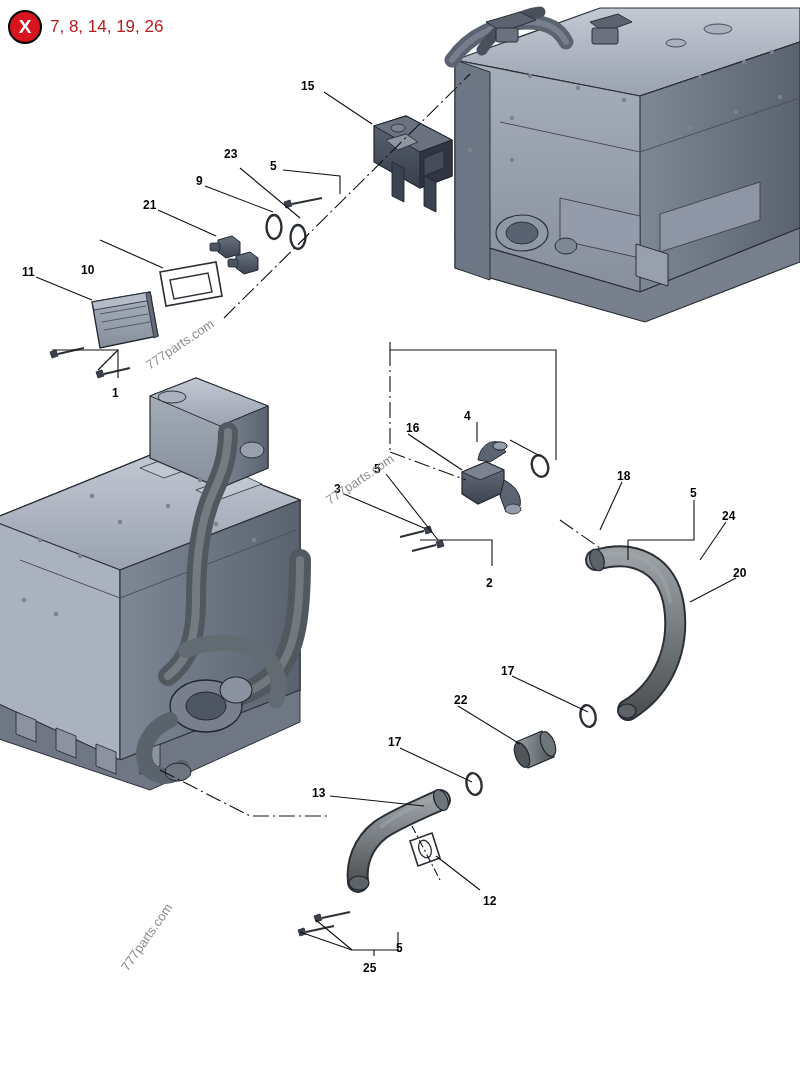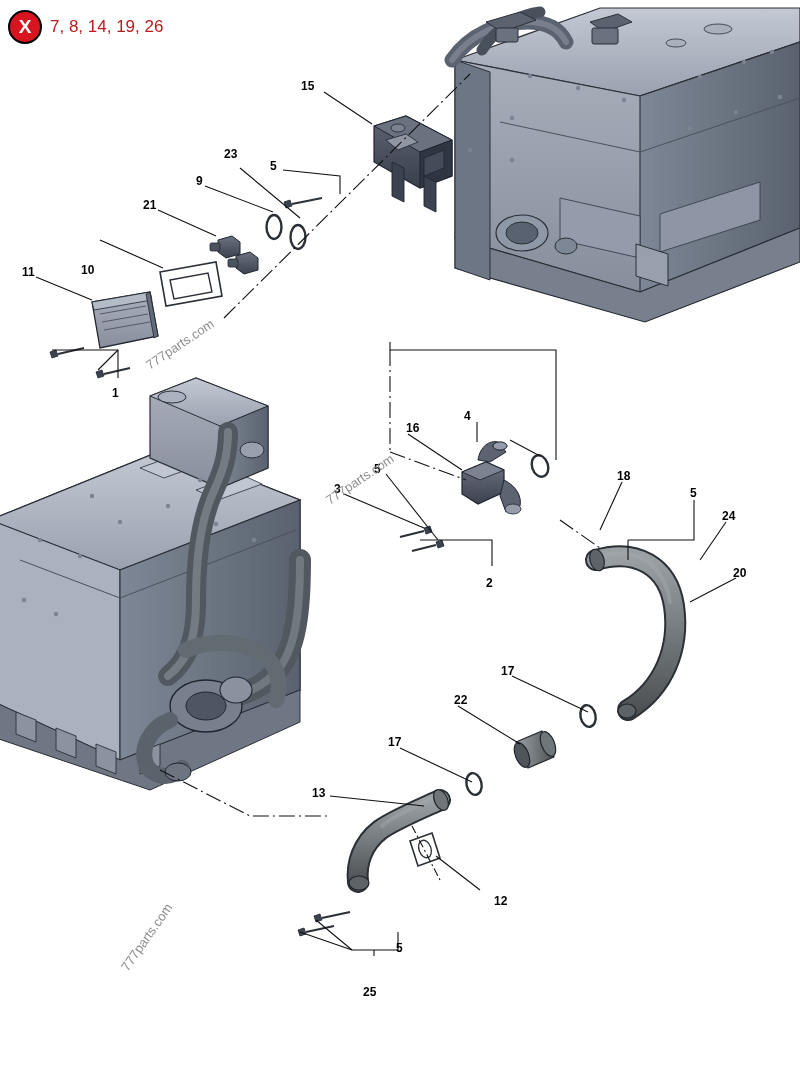--- a/index.html
+++ b/index.html
@@ -420,21 +420,21 @@
   <div class="callout" style="left:334px; top:483px;">3</div>
   <div class="callout" style="left:486px; top:577px;">2</div>
   <div class="callout" style="left:617px; top:470px;">18</div>
   <div class="callout" style="left:690px; top:487px;">5</div>
   <div class="callout" style="left:722px; top:510px;">24</div>
   <div class="callout" style="left:733px; top:567px;">20</div>
   <div class="callout" style="left:501px; top:665px;">17</div>
   <div class="callout" style="left:454px; top:694px;">22</div>
   <div class="callout" style="left:388px; top:736px;">17</div>
   <div class="callout" style="left:312px; top:787px;">13</div>
-  <div class="callout" style="left:494px; top:895px;text-align:right;">12</div>
+  <div class="callout" style="left:483px; top:895px;text-align:right;">12</div>
   <div class="callout" style="left:396px; top:942px;">5</div>
-  <div class="callout" style="left:363px; top:962px;margin-top:24px;">25</div>
+  <div class="callout" style="left:363px; top:962px;">25</div>
 
   <div class="watermark" style="left:143px; top:360px; transform:rotate(-34deg); transform-origin:left top;">777parts.com</div>
   <div class="watermark" style="left:323px; top:495px; transform:rotate(-34deg); transform-origin:left top;">777parts.com</div>
   <div class="watermark" style="left:118px; top:965px; transform:rotate(-55deg); transform-origin:left top;">777parts.com</div>
 
 </div>
 
 </body></html>

